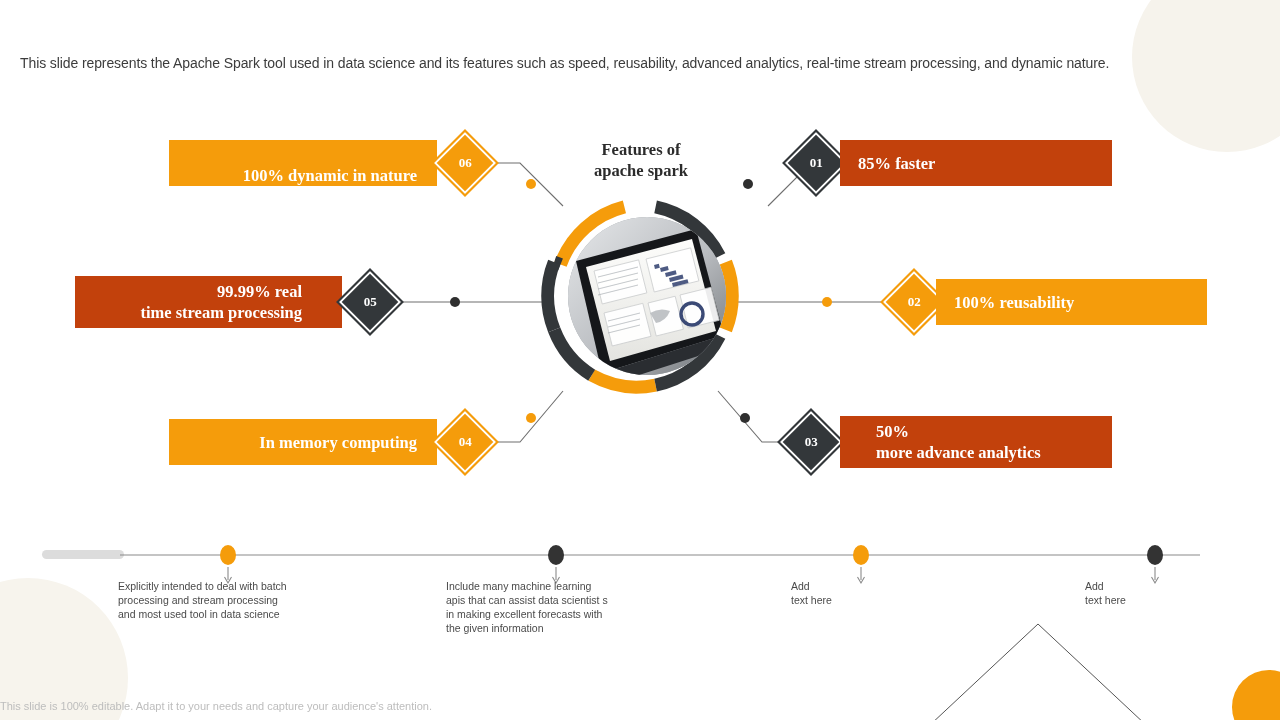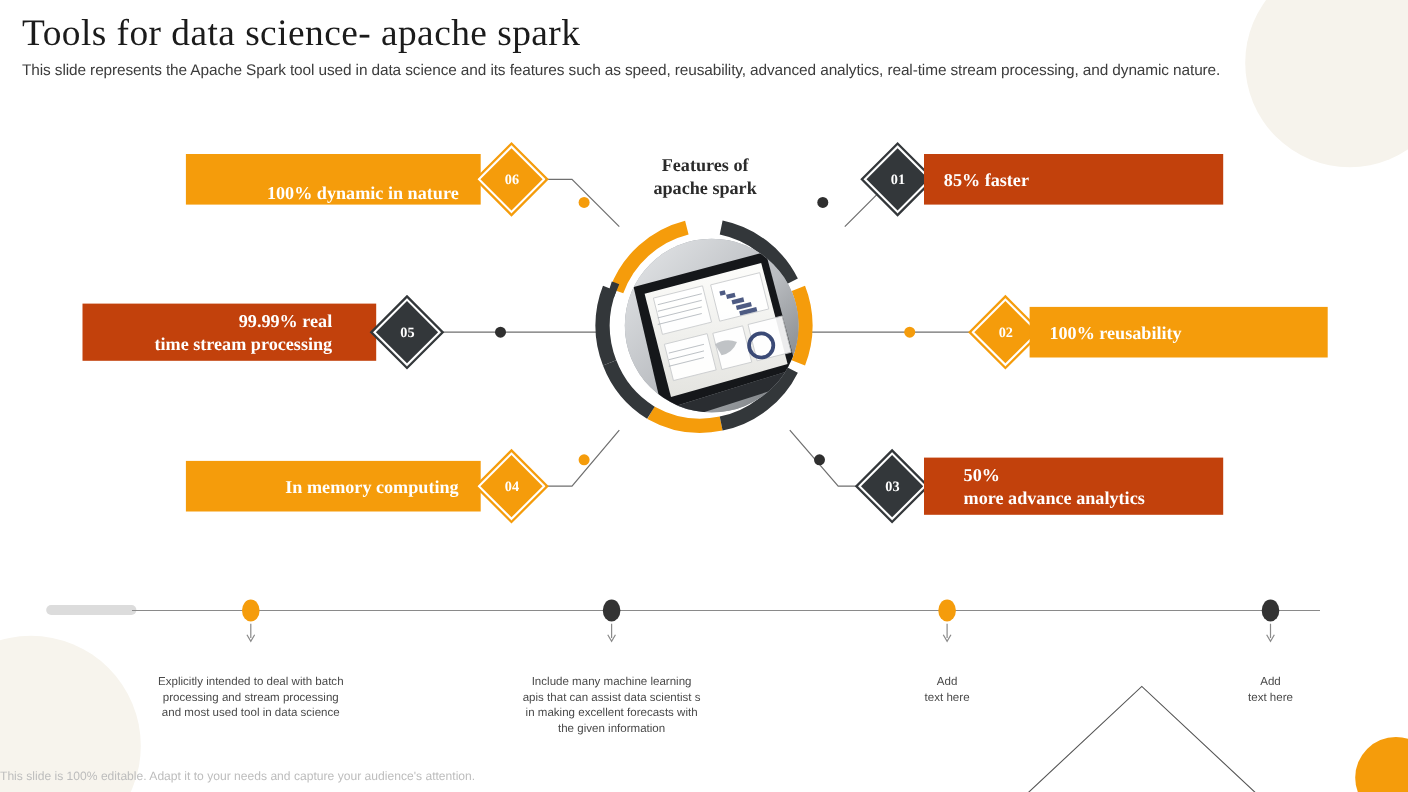--- a/index.html
+++ b/index.html
@@ -72,40 +72,39 @@
   .diamond.orange{background:#f59c0b;border:2px solid #ffffff;outline:2px solid #f59c0b;}
   .diamond.dark{background:#33373a;border:2px solid #ffffff;outline:2px solid #33373a;}
   .diamond span{
     transform:rotate(-45deg);
     font-family:"Liberation Serif",serif;font-weight:bold;font-size:13px;color:#ffffff;
   }
 
   
   .timeline{position:absolute;left:0;top:525px;width:1280px;height:130px;}
   .tl-caption{
-    position:absolute;text-align:center;font-size:10.5px;line-height:14px;color:#4a4a4a;margin-top:34px;
+    position:absolute;font-size:10.5px;line-height:14px;color:#4a4a4a;
   }
   .footer{
     position:absolute;left:0;top:700px;width:1280px;
     font-size:11px;color:#bdbdbd;
   }
 </style>
 </head>
 <body>
 
 <div class="stage">
 
   <div class="deco-circle-tr"></div>
   <div class="deco-circle-bl"></div>
   <div class="deco-circle-br"></div>
   <svg class="deco-chevron" viewBox="0 0 220 115">
     <path d="M0 115 L108 14 L216 115" fill="none" stroke="#555" stroke-width="1"></path>
   </svg>
 
-  <div class="title">Tools for data science- apache spark</div>
   <div class="subtitle">This slide represents the Apache Spark tool used in data science and its features such as speed, reusability, advanced analytics, real-time stream processing, and dynamic nature.</div>
 
   <svg class="connectors" viewBox="0 0 1280 520">
     <g fill="none" stroke="#6f6f6f" stroke-width="1.1">
 
       <path d="M492 163 L520 163 L563 206"></path>
 
       <path d="M840 163 L811 163 L768 206"></path>
 
       <path d="M394 302 L545 302"></path>

